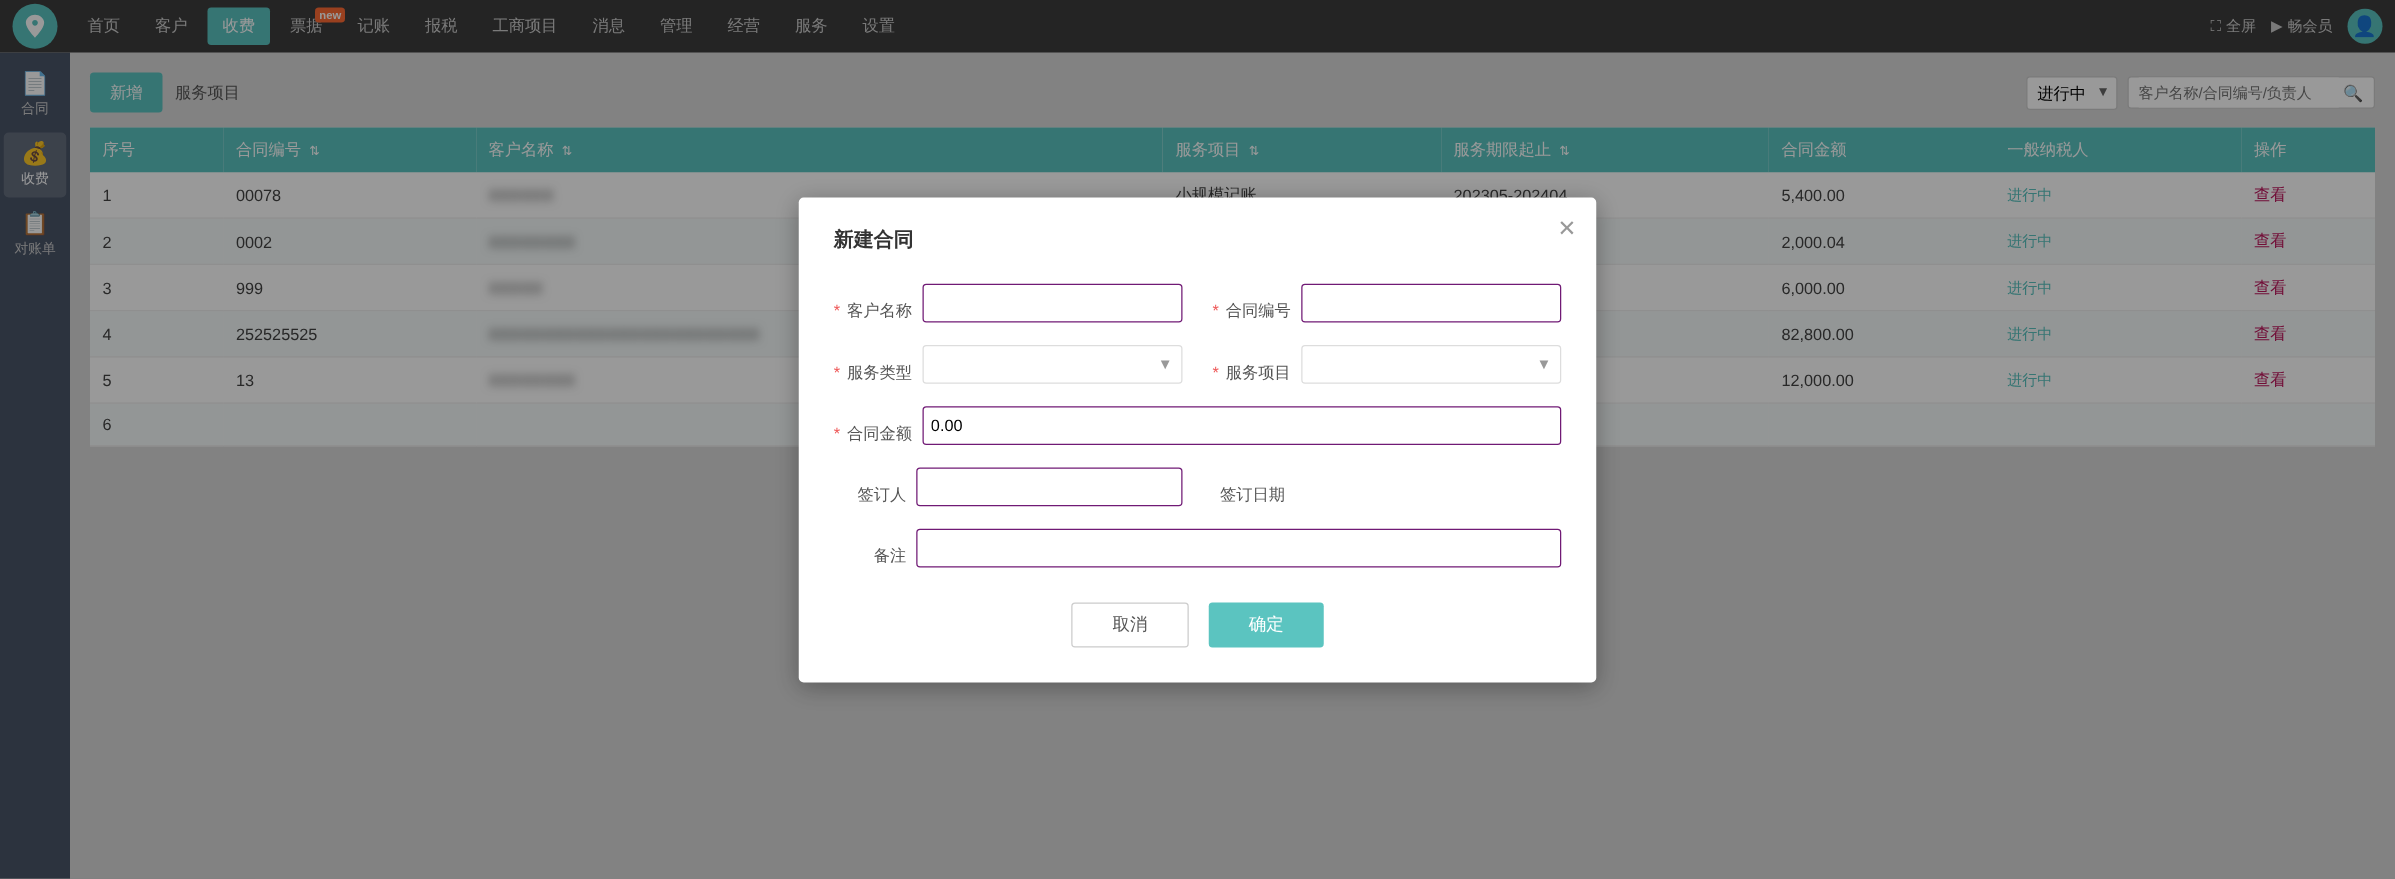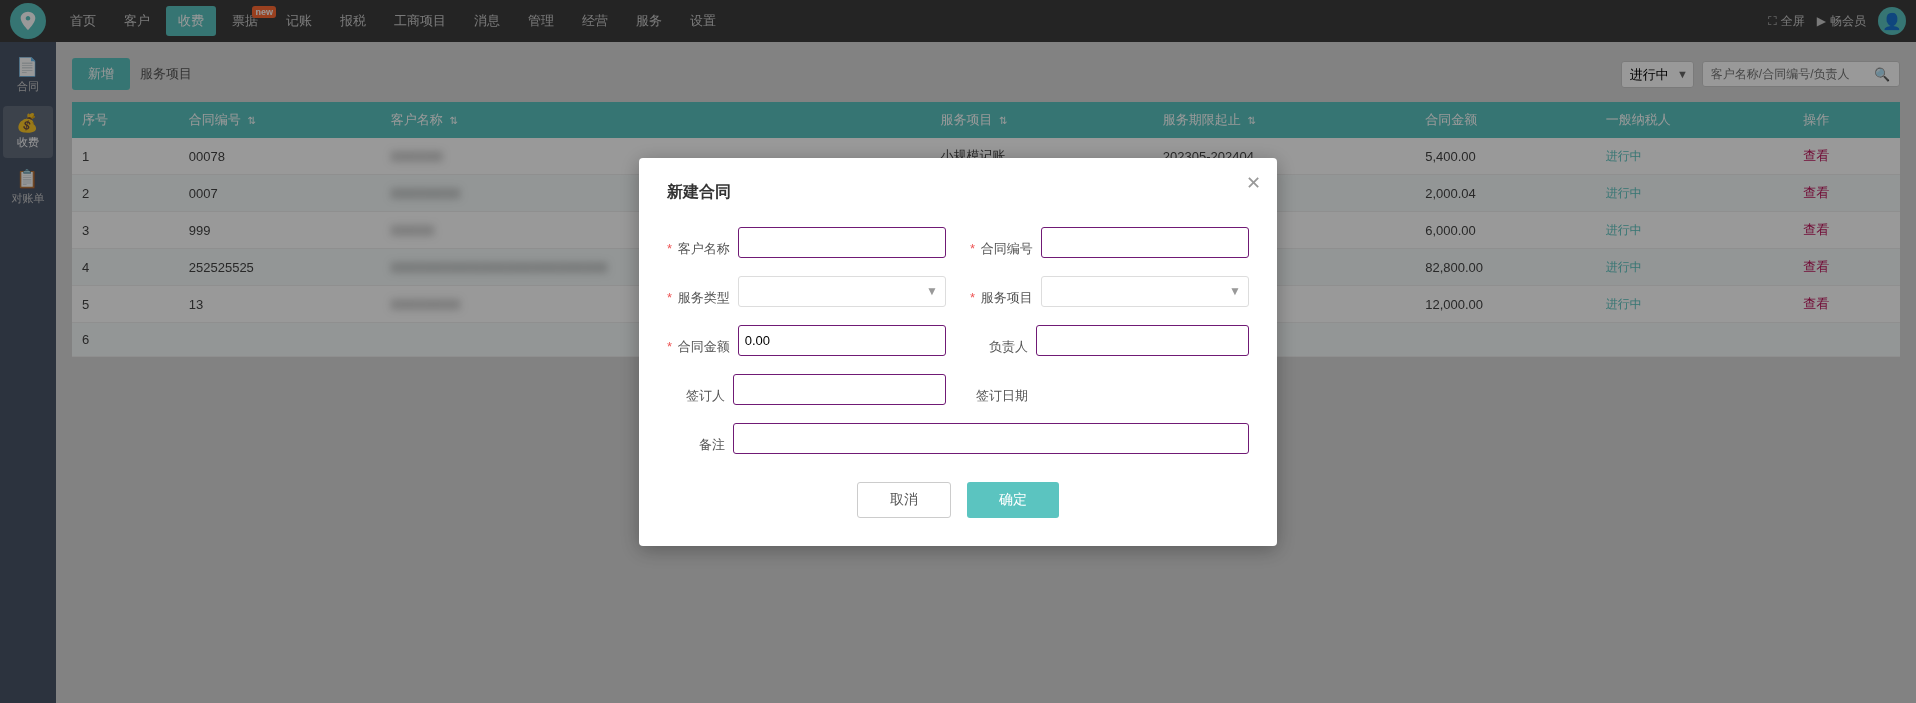--- a/index.html
+++ b/index.html
@@ -268,21 +268,21 @@
       <td>00078</td>
       <td><span class="blurred">XXXXXX</span></td>
       <td>小规模记账</td>
       <td>202305-202404</td>
       <td>5,400.00</td>
       <td><span class="status-badge">进行中</span></td>
       <td class="action">查看</td>
     </tr>
           <tr>
       <td>2</td>
-      <td>0007</td>
+      <td>0002</td>
       <td><span class="blurred">XXXXXXXX</span></td>
       <td>小规模记账</td>
       <td>202305-202404</td>
       <td>2,000.04</td>
       <td><span class="status-badge">进行中</span></td>
       <td class="action">查看</td>
     </tr>
           <tr>
       <td>3</td>
       <td>999</td>
@@ -378,24 +378,20 @@
     </div>
 
     <div class="form-row">
       <div class="form-field">
         <span class="form-label">
           <span class="required-mark">*</span>
           <span>合同金额</span>
         </span>
         <input class="form-input" type="text" value="0.00" style="">
       </div>
-      <div class="form-field">
-        <span class="form-label">负责人</span>
-        <input class="form-input" type="text" style="">
-      </div>
     </div>
 
     <div class="form-row">
       <div class="form-field">
         <span class="form-label">签订人</span>
         <input class="form-input" type="text" style="">
       </div>
       <div class="form-field">
         <span class="form-label">签订日期</span>
       </div>

